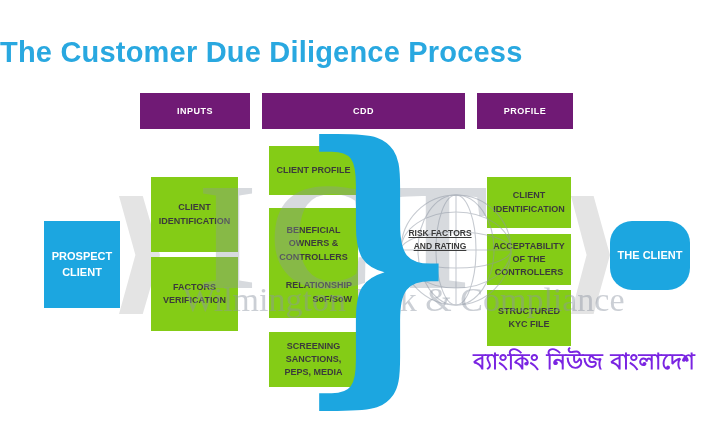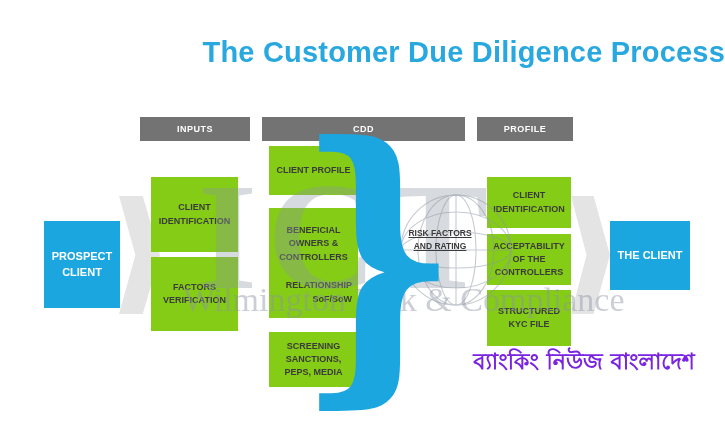--- a/index.html
+++ b/index.html
@@ -2,40 +2,40 @@
 <html><head>
 <meta charset="utf-8">
 <style>
   html,body { margin:0; padding:0; background:#fff; }
   .stage {
     position:relative; width:725px; height:425px; background:#ffffff;
     overflow:hidden; font-family:"Liberation Sans", sans-serif;
   }
   .title {
     position:absolute; left:0; top:36px; width:100%;
-    text-align:right; font-size:29px; font-weight:bold;
+    text-align:left; font-size:29px; font-weight:bold;
     color:#29A8E0; letter-spacing:0.2px; z-index:4;
   }
   .hdr {
-    position:absolute; top:93px; height:24px; background:#737373;
+    position:absolute; top:93px; height:36px; background:#701a75;
     color:#ffffff; font-weight:bold; font-size:9px; letter-spacing:0.5px;
-    display:flex; align-items:center; justify-content:center; z-index:4;margin-top:24px;
+    display:flex; align-items:center; justify-content:center; z-index:4;
   }
   .hdr-inputs   { left:140px; width:110px; }
   .hdr-cdd      { left:262px; width:203px; }
   .hdr-outcomes { left:477px; width:96px;  }
 
   .bluebox {
     position:absolute; background:#1CA6E0; color:#ffffff; font-weight:bold;
     font-size:11px; line-height:1.45; display:flex; align-items:center;
     justify-content:center; text-align:center; z-index:4; padding:4px;
     box-sizing:border-box;
   }
   .box-prospect { left:44px;  top:221px; width:76px; height:87px; }
-  .box-client   { left:610px; top:221px; width:80px; height:69px; }
+  .box-client   { left:610px; top:221px; width:80px; height:69px;border-radius:22px; }
 
   .graybox {
     position:absolute; background:#84cc16; color:#3B3B3B; font-weight:bold;
     font-size:9px; line-height:1.45; display:flex; align-items:center;
     justify-content:center; text-align:center; padding:4px 6px;
     box-sizing:border-box; z-index:2;
   }
   .in1 { left:151px; top:177px; width:87px; height:75px; }
   .in2 { left:151px; top:257px; width:87px; height:74px; }
   .cdd1 { left:269px; top:146px; width:89px; height:49px; }

